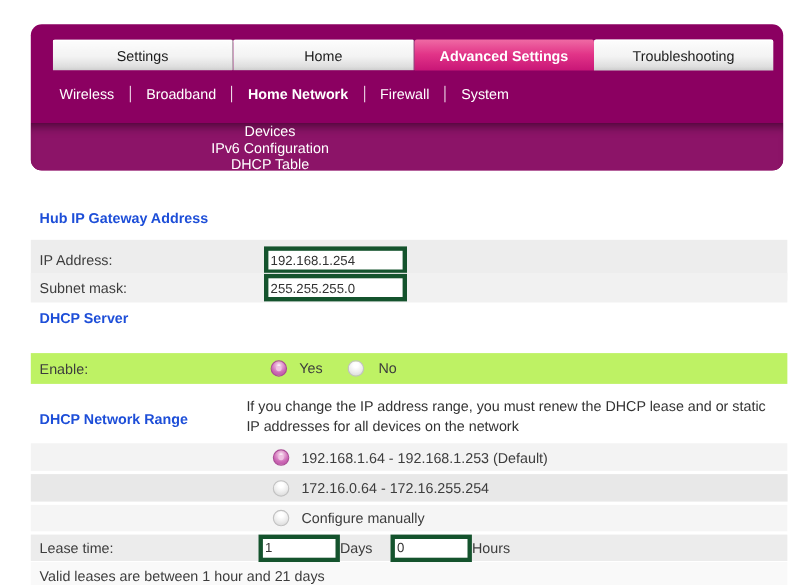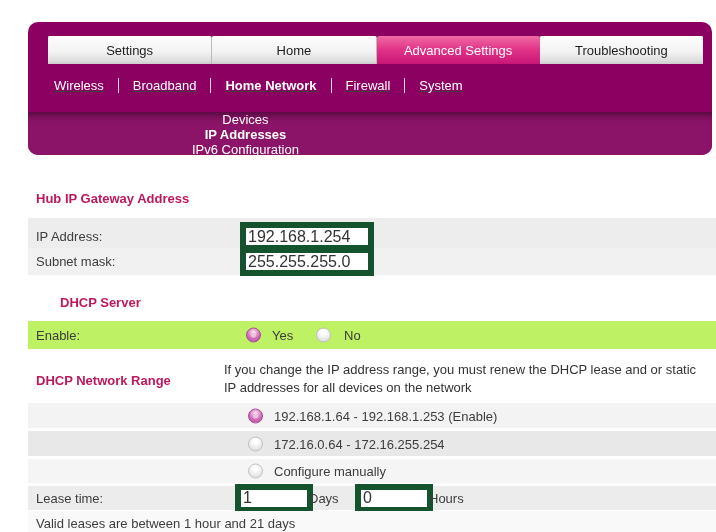--- a/index.html
+++ b/index.html
@@ -19,25 +19,25 @@
   }
   .tab{
     flex:1;display:flex;align-items:center;justify-content:center;
     background:linear-gradient(180deg,#fdfdfd 0%,#f3f3f3 55%,#dedede 88%,#cdcdcd 100%);
     color:#1c1c1c;font-size:13px;cursor:pointer;border-right:1px solid #bcbcbc;
     border-radius:2px 2px 0 0;box-shadow:inset 0 1px 0 #ffffff;
   }
   .tab:last-child{border-right:none;}
   .tab.active{
     background:linear-gradient(180deg,#ef6aa4 0%,#e23488 48%,#c81677 100%);
-    color:#ffffff;font-weight:normal;border-right:none;box-shadow:none;
+    color:#ffffff;font-weight:bold;border-right:none;box-shadow:none;
   }
   .subnav{
     position:absolute;left:12px;top:50px;height:26px;
-    display:flex;align-items:center;text-decoration:underline;
+    display:flex;align-items:center;
   }
   .subnav .item{
     color:#ffffff;font-size:13px;padding:0 14px;cursor:pointer;white-space:nowrap;
   }
   .subnav .item.active{font-weight:bold;}
   .vsep{width:1px;height:15px;background:rgba(255,255,255,0.85);}
   .band{
     position:absolute;left:0;bottom:0;width:100%;height:43px;
     background:#8c1468;
     box-shadow:inset 0 9px 9px -6px rgba(45,0,32,0.65);
@@ -54,29 +54,29 @@
     position:absolute;left:154px;top:0;height:36px;z-index:2;
     display:flex;align-items:center;flex-direction:column;
   }
   .sectionnav .item{
     color:#ffffff;font-size:13px;padding:0 10px;cursor:pointer;white-space:nowrap;
   }
   .sectionnav .item.active{font-weight:bold;}
   .sectionnav .vsep{background:rgba(255,255,255,0.9);}
   
   .heading{
-    position:absolute;left:36px;font-weight:bold;font-size:13px;color:#be185d;
+    position:absolute;left:36px;font-weight:bold;font-size:13px;color:#1d4ed8;
   }
   .row{
     position:absolute;left:28px;width:688px;display:flex;align-items:center;
   }
   .row .lbl{margin-left:8px;font-size:13px;color:#3d3d3d;}
   .txt{
-    position:absolute;height:17px;border:6px solid #14532d;background:#ffffff;
-    font-family:"Liberation Sans", sans-serif;font-size:16px;color:#333;
+    position:absolute;height:17px;border:4px solid #14532d;background:#ffffff;
+    font-family:"Liberation Sans", sans-serif;font-size:12px;color:#333;
     padding:0 2px;box-sizing:content-box;
   }
   .radio{
     width:15px;height:15px;border-radius:50%;position:absolute;top:50%;
     transform:translateY(-50%);cursor:pointer;box-sizing:border-box;
   }
   .radio.on{
     background:radial-gradient(circle at 50% 30%, #ffffff 0%, #eab4da 22%, #cd68b6 58%, #b4509e 100%);
     border:1px solid #aa4b95;
   }
@@ -128,57 +128,56 @@
     <span class="vsep"></span>
     <span class="item">Firewall</span>
     <span class="vsep"></span>
     <span class="item">System</span>
   </div>
 
   <div class="band">
     <div class="sectionnav">
       <span class="item">Devices</span>
       <span class="vsep"></span>
-      <span class="item active">IP Addresses</span>
       <span class="vsep"></span>
       <span class="item">IPv6 Configuration</span>
       <span class="vsep"></span>
       <span class="item">DHCP Table</span>
     </div>
   </div>
 </div>
 
 <div class="heading" style="top:191px;">Hub IP Gateway Address</div>
 
 <div class="row" style="top:218px;height:37px;background:#ededed;">
   <span class="lbl">IP Address:</span>
   <input class="txt" style="left: 212px; width: 118px;" value="192.168.1.254">
 </div>
 
 <div class="row" style="top:248px;height:27px;background:#f1f1f1;">
   <span class="lbl">Subnet mask:</span>
   <input class="txt" style="left: 212px; width: 118px;" value="255.255.255.0">
 </div>
 
-<div class="heading" style="top:295px;margin-left:24px;">DHCP Server</div>
+<div class="heading" style="top:282px;">DHCP Server</div>
 
 <div class="row" style="top:321px;height:28px;background:#bef264;">
   <span class="lbl">Enable:</span>
   <span class="radio on" style="left:218px;"></span>
   <span class="radio-label" style="left:244px;">Yes</span>
   <span class="radio off" style="left:288px;"></span>
   <span class="radio-label" style="left:316px;">No</span>
 </div>
 
 <div class="heading" style="top:373px;">DHCP Network Range</div>
 <div class="desc">If you change the IP address range, you must renew the DHCP lease and or static IP addresses for all devices on the network</div>
 
 <div class="row" style="top:403px;height:25px;background:#f3f3f3;">
   <span class="radio on" style="left:220px;"></span>
-  <span class="radio-label" style="left:246px;">192.168.1.64 - 192.168.1.253 (Enable)</span>
+  <span class="radio-label" style="left:246px;">192.168.1.64 - 192.168.1.253 (Default)</span>
 </div>
 
 <div class="row" style="top:431px;height:25px;background:#e8e8e8;padding-left:36px;">
   <span class="radio off" style="left:220px;"></span>
   <span class="radio-label" style="left:246px;">172.16.0.64 - 172.16.255.254</span>
 </div>
 
 <div class="row" style="top:459px;height:24px;background:#f5f5f5;">
   <span class="radio off" style="left:220px;"></span>
   <span class="radio-label" style="left:246px;">Configure manually</span>

